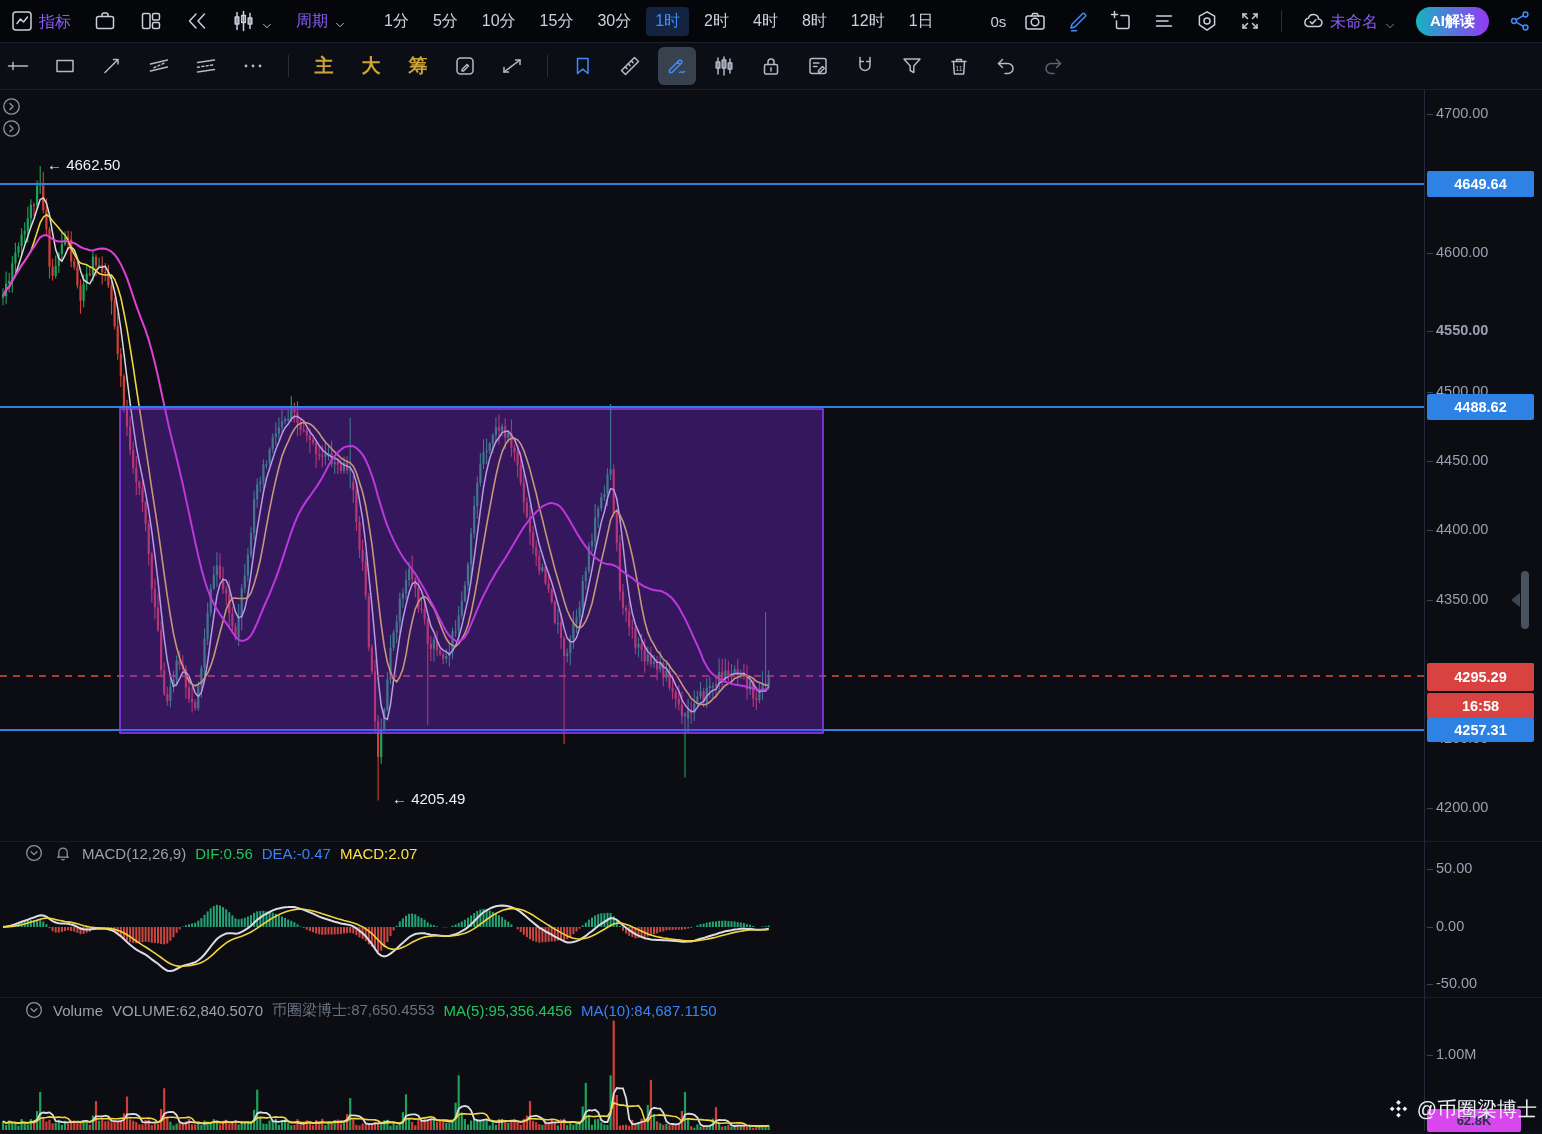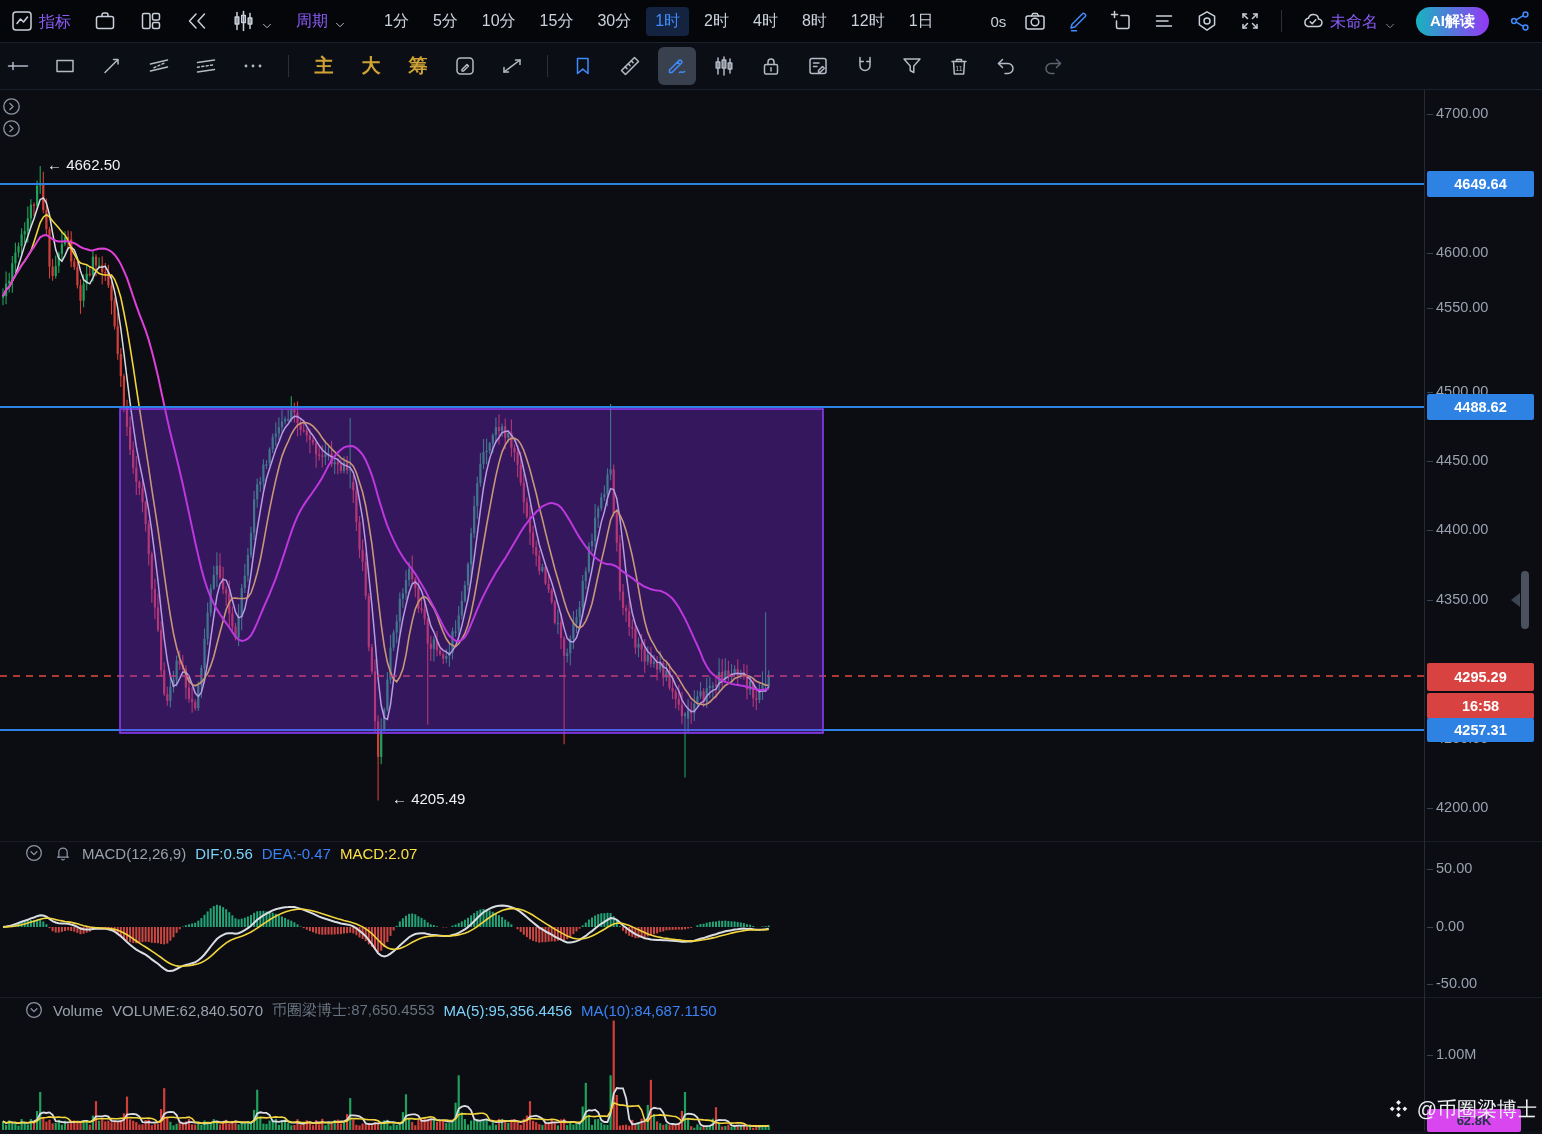--- a/index.html
+++ b/index.html
@@ -41,21 +41,21 @@
   .axis-tick::before{content:"";position:absolute;left:-9px;top:9px;width:6px;height:1px;background:#3a4150;}
   .axis-tag{position:absolute;left:1427px;width:107px;text-align:center;font-size:14.5px;font-weight:700;
        color:#fff;border-radius:2px;display:flex;align-items:center;justify-content:center;z-index:2;}
   .tag-blue{background:#2e82e4;}
   .tag-red{background:#d84341;}
   .anno{position:absolute;color:#eef0f4;font-size:15px;font-weight:500;white-space:nowrap;z-index:2;}
   .pcirc{position:absolute;width:21px;height:21px;color:#8d95a5;z-index:2;}
   .phead{position:absolute;left:24px;display:flex;align-items:center;gap:9px;font-size:15px;z-index:2;white-space:nowrap;}
   .ph-title{color:#9aa1ad;}
   .ph-dim{color:#69727f;}
-  .ph-white{color:#7dd3fc;}
+  .ph-white{color:#22c55e;}
   .ph-yellow{color:#3b82f6;}
   .ph-green{color:#fde047;}
   .scroll-handle{position:absolute;left:1521px;top:571px;width:8px;height:58px;background:#4a5260;border-radius:4px;z-index:2;}
   .scroll-arrow{position:absolute;left:1511px;top:593px;width:0;height:0;z-index:2;
        border-top:7px solid transparent;border-bottom:7px solid transparent;border-right:9px solid #3d4452;}
   .vol-tag{position:absolute;left:1427px;top:1109px;width:94px;height:23px;background:#d946ef;color:#243447;
        font-size:13px;font-weight:700;display:flex;align-items:center;justify-content:center;border-radius:2px;z-index:3;}
   .watermark{position:absolute;top:1096px;right:5px;display:flex;align-items:center;gap:7px;
        font-size:20px;color:#eef0f3;z-index:4;}
   .watermark .icon{color:#eef0f3;width:23px;height:23px;}
@@ -1410,21 +1410,21 @@
     <span class="ph-title">VOLUME:62,840.5070</span>
     <span class="ph-dim">币圈梁博士:87,650.4553</span>
     <span class="ph-white">MA(5):95,356.4456</span>
     <span class="ph-yellow">MA(10):84,687.1150</span>
   </div>
 
   <div id="axis-layer">
       <div class="axis-tick" style="top: 105px;">4700.00</div>
       <div class="axis-tick" style="top: 174.4px;">4650.00</div>
       <div class="axis-tick" style="top: 243.8px;">4600.00</div>
-      <div class="axis-tick" style="top: 299px;">4550.00</div>
+      <div class="axis-tick" style="top: 322px; font-weight: bold;">4550.00</div>
       <div class="axis-tick" style="top: 382.6px;">4500.00</div>
       <div class="axis-tick" style="top: 452px;">4450.00</div>
       <div class="axis-tick" style="top: 521.4px;">4400.00</div>
       <div class="axis-tick" style="top: 590.8px;">4350.00</div>
       <div class="axis-tick" style="top: 660.2px;">4300.00</div>
       <div class="axis-tick" style="top: 729.6px;">4250.00</div>
       <div class="axis-tick" style="top: 799px;">4200.00</div>
       <div class="axis-tick" style="top: 860px;">50.00</div>
       <div class="axis-tick" style="top: 918px;">0.00</div>
       <div class="axis-tick" style="top: 975px;">-50.00</div>

